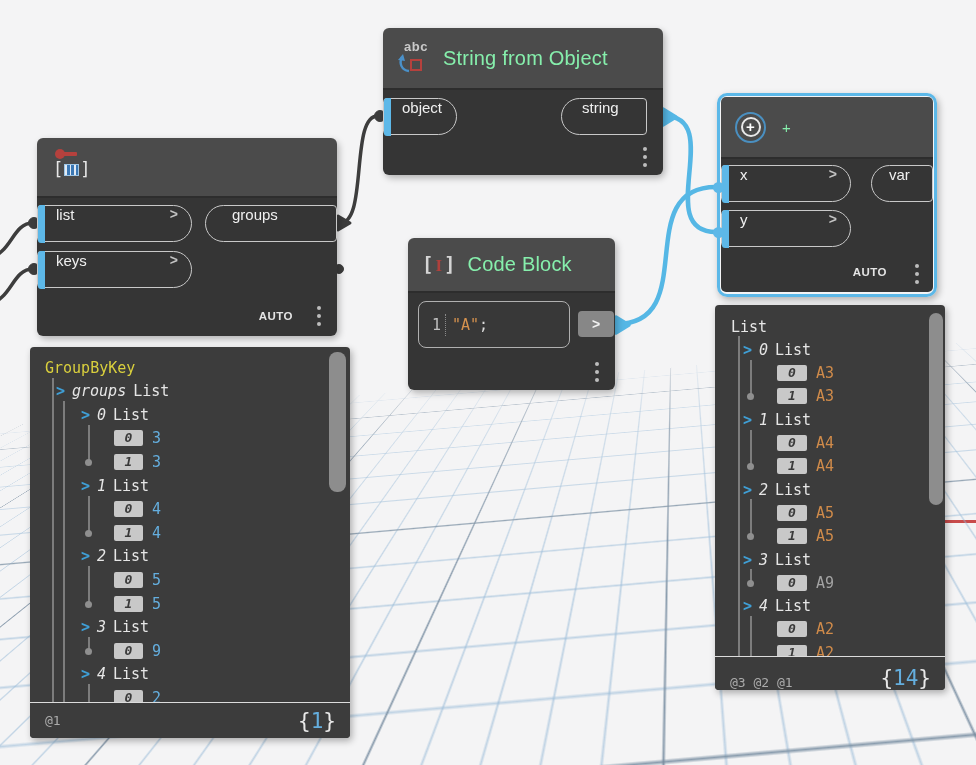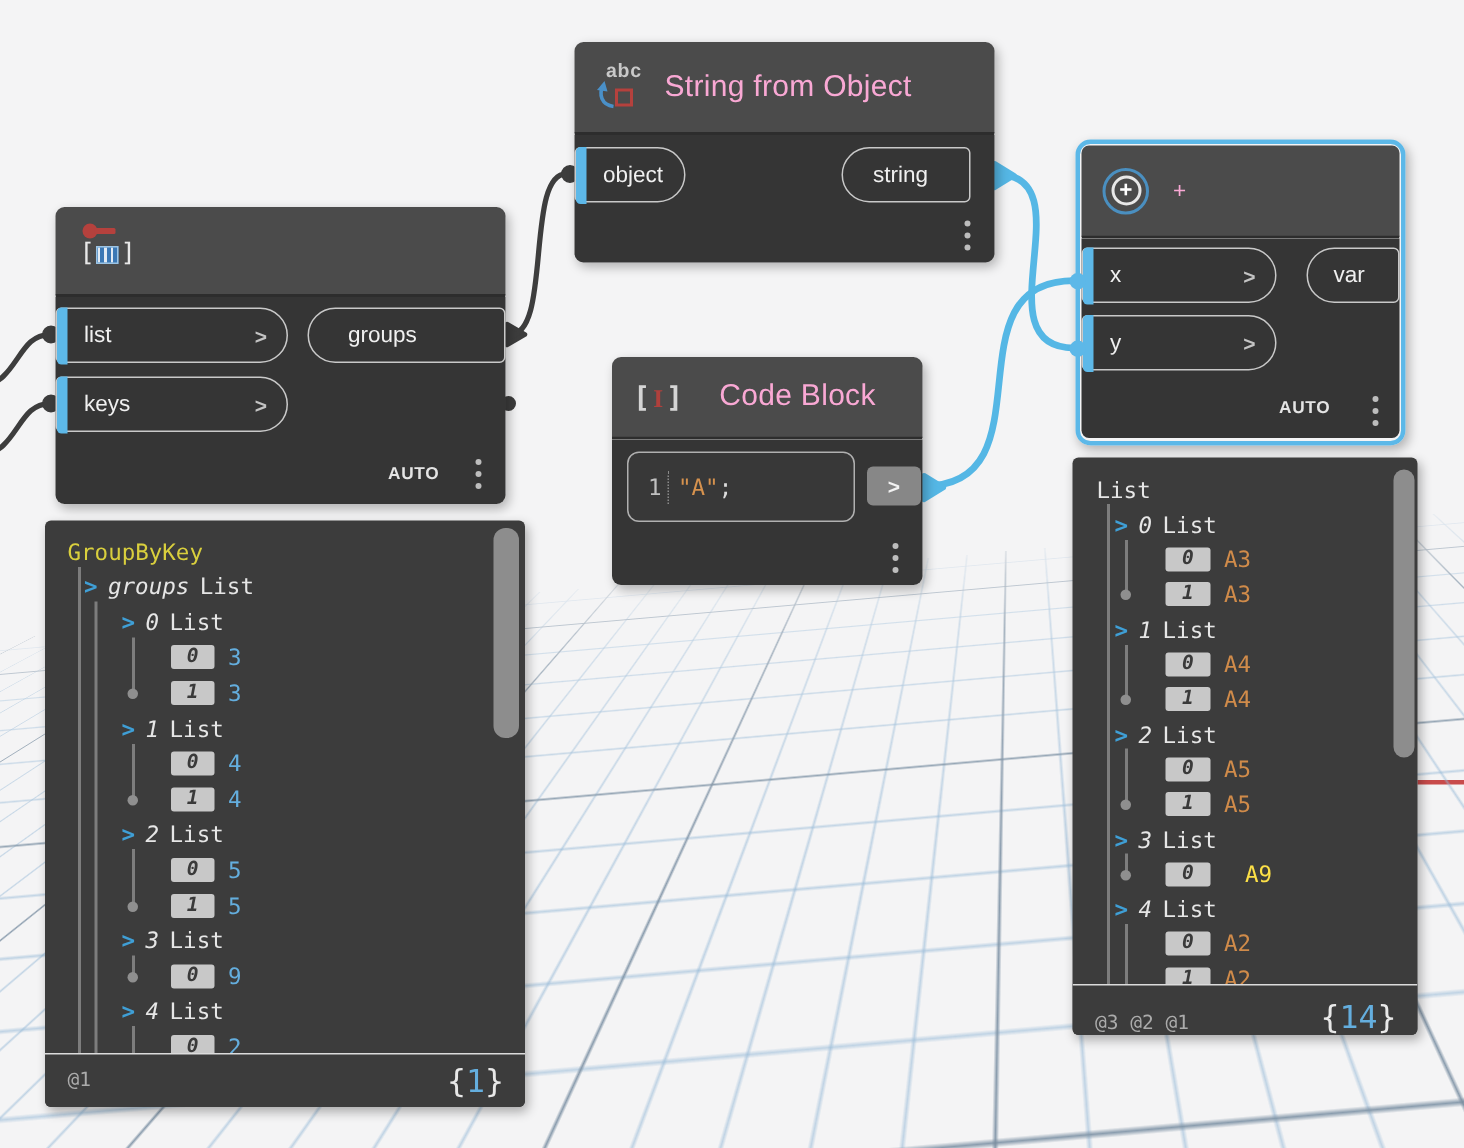--- a/index.html
+++ b/index.html
@@ -24,25 +24,25 @@
   }
   .axis-x{position:absolute;left:945px;top:520px;width:31px;height:3px;z-index:1;}
   
   svg.wires{position:absolute;left:0;top:0;z-index:1;}
   
   .node{position:absolute;z-index:2;border-radius:7px;box-shadow:2px 3px 7px rgba(0,0,0,.28);}
   .node-header{
     background:#4b4b4b;border-radius:6px 6px 0 0;display:flex;align-items:center;
     border-bottom:2px solid #2d2d2d;box-sizing:border-box;
   }
-  .node-title{color:#f9a8d4;font-size:20px;letter-spacing:.2px;}
+  .node-title{color:#86efac;font-size:20px;letter-spacing:.2px;}
   .node-body{background:#353535;border-radius:0 0 6px 6px;position:relative;}
   .pill{
     position:absolute;height:37px;box-sizing:border-box;border:1.5px solid #c9c9c9;
-    color:#f0f0f0;font-size:15px;display:flex;align-items:center;background:transparent;
+    color:#f0f0f0;font-size:15px;display:flex;background:transparent;
   }
   .pill.input{border-radius:4px 19px 19px 4px;padding-left:18px;}
   .pill.output{border-radius:19px 4px 4px 19px;padding-left:20px;}
   .pill .accent{position:absolute;left:0;top:-1.5px;bottom:-1.5px;width:7px;border-radius:3px 0 0 3px;}
   .pill .chev{position:absolute;right:13px;color:#c4c4c4;font-weight:bold;font-size:14px;}
   .auto-label{position:absolute;color:#e4e4e4;font-size:11.5px;font-weight:bold;letter-spacing:.5px;}
   .dots{position:absolute;display:flex;flex-direction:column;gap:4px;align-items:center;cursor:pointer;}
   .dots i{width:4px;height:4px;border-radius:50%;background:#bdbdbd;display:block;}
   
   .abc-icon{position:relative;width:32px;height:38px;margin-left:14px;flex:0 0 auto;}
@@ -178,21 +178,21 @@
   </div>
 </div>
 
 <div class="node" style="left:408px;top:238px;width:207px;height:152px;">
   <div class="node-header" style="height:55px;">
     <div class="cb-icon">
       <span class="cb-bracket">[</span>
         <span class="cb-i">I</span>
         <span class="cb-bracket">]</span>
     </div>
-    <span class="node-title" style="margin-left:24px;">Code Block</span>
+    <span class="node-title" style="margin-left:12px;">Code Block</span>
   </div>
   <div class="node-body" style="height:97px;">
     <div class="code-area">
       <span class="code-num">1</span>
       <span class="code-sep"></span>
       <span class="code-text"><span class="tok-str">"A"</span><span class="tok-punct">;</span></span>
     </div>
     <div class="code-out-btn">
       <span>&gt;</span>
     </div>
@@ -383,21 +383,21 @@
       <div class="trow" style="top: 243px; left: 28px;">
         <span class="chev" style="color: rgb(63, 159, 214);">&gt;</span>
         <span class="idx">3</span>
         <span>List</span>
       </div>
       <div class="rail" style="left: 35px; top: 264.3px; height: 11.3px;">
         <span class="dot"></span>
       </div>
       <div class="trow" style="top: 266.3px; left: 62px;">
         <span class="badge" style="width: 30px;">0</span>
-        <span style="color: #fde047; margin-left: 14px;">A9</span>
+        <span style="color: #a3a3a3;">A9</span>
       </div>
       <div class="trow" style="top: 289.6px; left: 28px;">
         <span class="chev" style="color: rgb(63, 159, 214);">&gt;</span>
         <span class="idx">4</span>
         <span>List</span>
       </div>
       <div class="rail" style="left: 35px; top: 310.9px; height: 44.6px;"></div>
       <div class="trow" style="top: 312.9px; left: 62px;">
         <span class="badge" style="width: 30px;">0</span>
         <span style="color: rgb(208, 139, 74);">A2</span>

